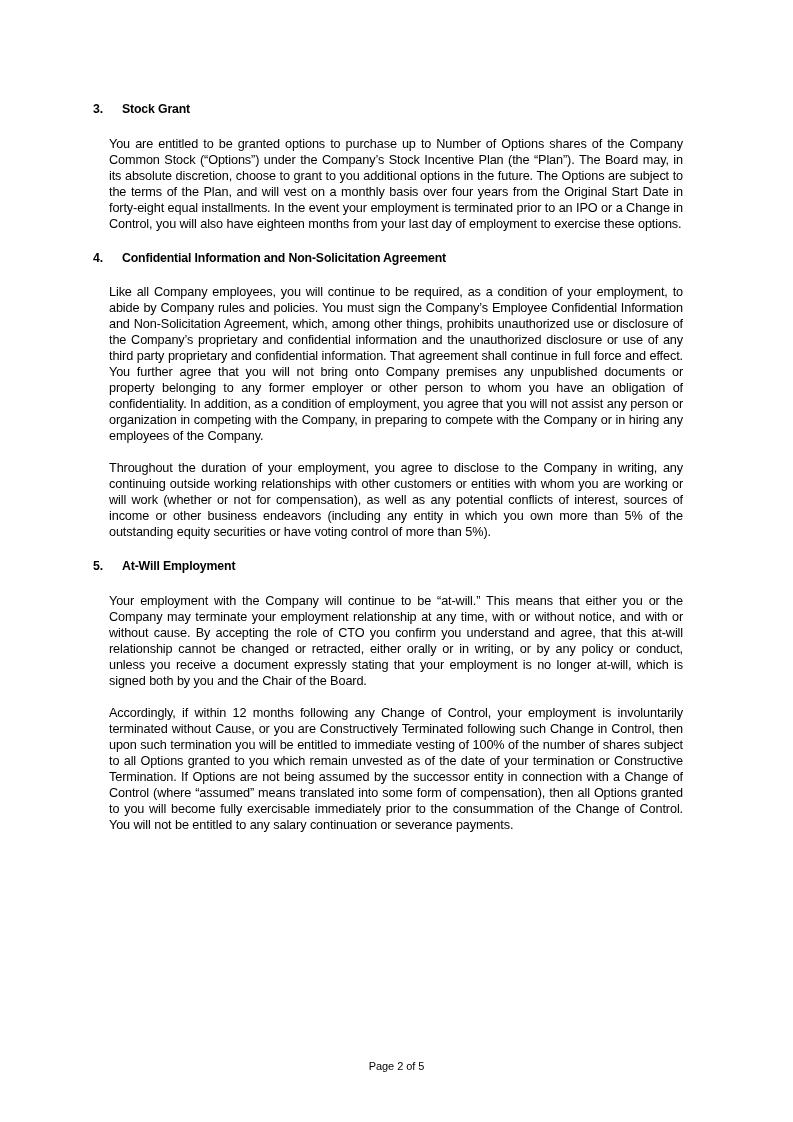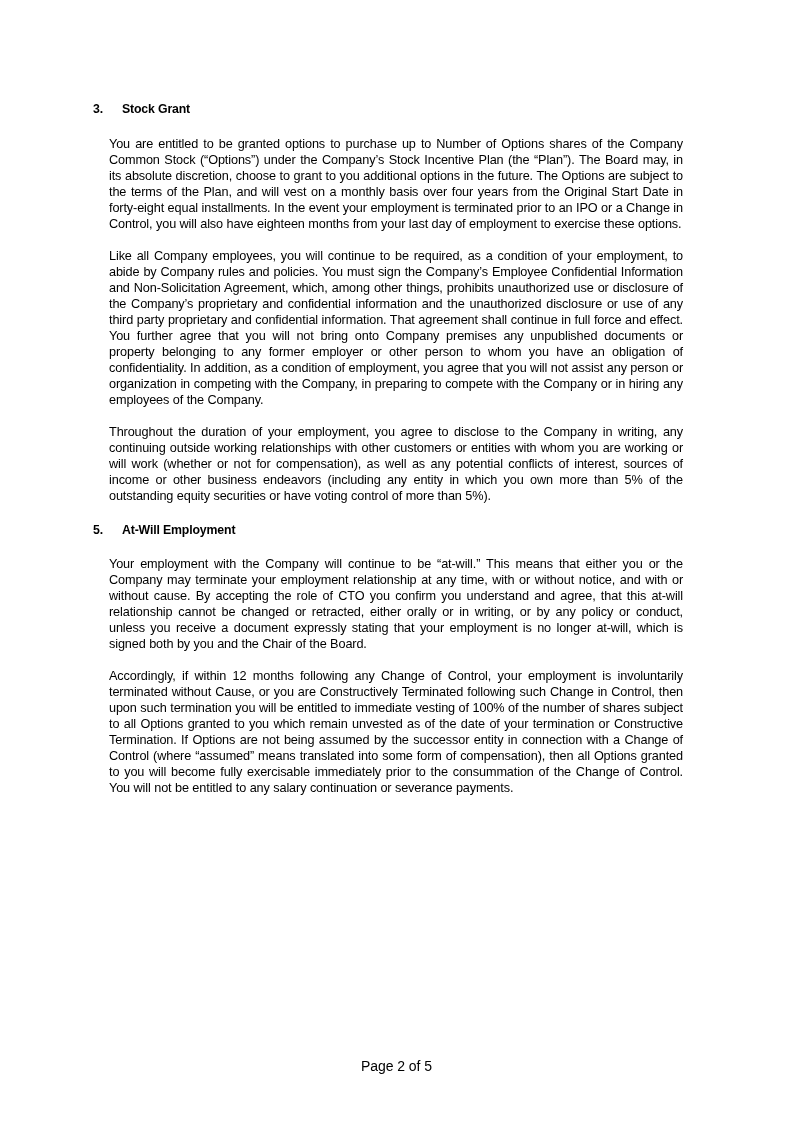--- a/index.html
+++ b/index.html
@@ -60,41 +60,44 @@
   }
   p.body-text + p.body-text {
     margin-top: 12px;
   }
   .footer {
     position: absolute;
     left: 0;
     top: 1060px;
     width: 793px;
     text-align: center;
-    font-size: 14px;
+    font-size: 11px;
     line-height: 12px;
     color: #000000;
     letter-spacing: -0.05px;
   }
 </style>
 </head>
 <body>
 
 <div class="page">
 
   <div class="content">
 
     <div class="section">
       <div class="heading">
         <span class="num">3.</span><span>Stock Grant</span>
       </div>
       <p class="body-text">You are entitled to be granted options to purchase up to Number of Options shares of the Company Common Stock (“Options”) under the Company’s Stock Incentive Plan (the “Plan”). The Board may, in its absolute discretion, choose to grant to you additional options in the future. The Options are subject to the terms of the Plan, and will vest on a monthly basis over four years from the Original Start Date in forty-eight equal installments. In the event your employment is terminated prior to an IPO or a Change in Control, you will also have eighteen months from your last day of employment to exercise these options.</p>
     </div>
 
     <div class="section">
+      <div class="heading">
+        <span class="num">4.</span><span>Confidential Information and Non-Solicitation Agreement</span>
+      </div>
       <p class="body-text">Like all Company employees, you will continue to be required, as a condition of your employment, to abide by Company rules and policies. You must sign the Company’s Employee Confidential Information and Non-Solicitation Agreement, which, among other things, prohibits unauthorized use or disclosure of the Company’s proprietary and confidential information and the unauthorized disclosure or use of any third party proprietary and confidential information. That agreement shall continue in full force and effect. You further agree that you will not bring onto Company premises any unpublished documents or property belonging to any former employer or other person to whom you have an obligation of confidentiality. In addition, as a condition of employment, you agree that you will not assist any person or organization in competing with the Company, in preparing to compete with the Company or in hiring any employees of the Company.</p>
       <p class="body-text">Throughout the duration of your employment, you agree to disclose to the Company in writing, any continuing outside working relationships with other customers or entities with whom you are working or will work (whether or not for compensation), as well as any potential conflicts of interest, sources of income or other business endeavors (including any entity in which you own more than 5% of the outstanding equity securities or have voting control of more than 5%).</p>
     </div>
 
     <div class="section">
       <div class="heading">
         <span class="num">5.</span><span>At-Will Employment</span>
       </div>
       <p class="body-text">Your employment with the Company will continue to be “at-will.” This means that either you or the Company may terminate your employment relationship at any time, with or without notice, and with or without cause. By accepting the role of CTO you confirm you understand and agree, that this at-will relationship cannot be changed or retracted, either orally or in writing, or by any policy or conduct, unless you receive a document expressly stating that your employment is no longer at-will, which is signed both by you and the Chair of the Board.</p>
     </div>

